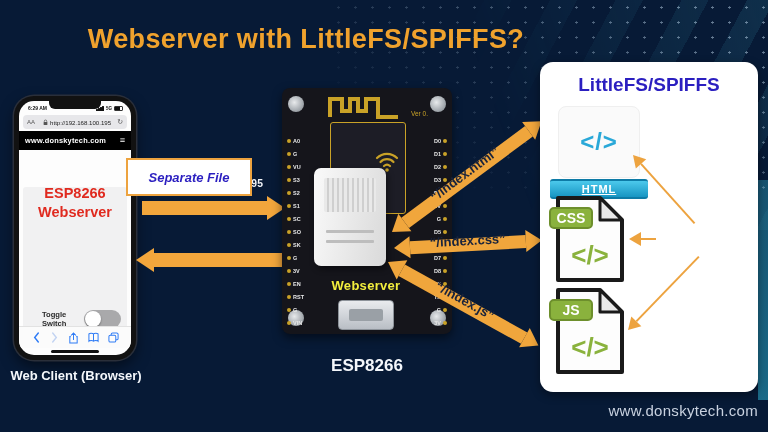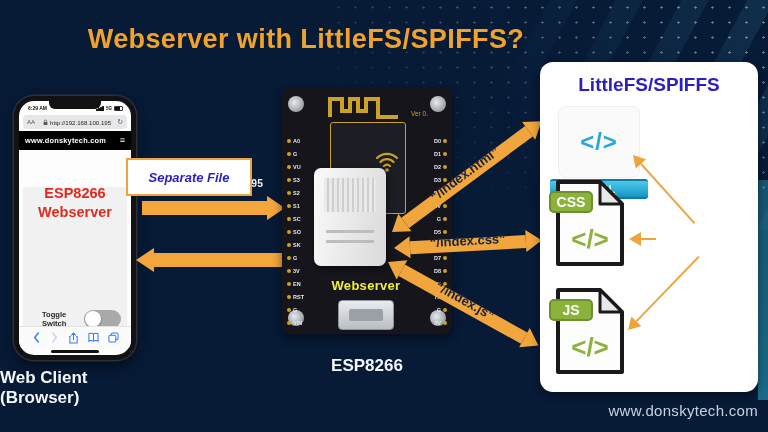--- a/index.html
+++ b/index.html
@@ -53,22 +53,22 @@
   .toggle-label { width:42px; font-size:7.6px; font-weight:bold; color:#2b2b2b; line-height:1.25; }
   .switch { position:relative; width:37px; height:18px; background:#a9a9ab; border-radius:10px; }
   .knob { position:absolute; left:1px; top:1px; width:16px; height:16px; background:#fff; border-radius:50%;
           box-shadow:0 1px 2px rgba(0,0,0,.4); }
   .toolbar { position:absolute; left:0; right:0; bottom:7px; height:22px; display:flex;
              align-items:center; justify-content:space-around; padding:0 8px;
              border-top:.5px solid #e2e2e2; background:#fbfbfb; }
   .tb-ic { color:#2f7cf6; display:flex; align-items:center; }
   .homebar { position:absolute; left:50%; bottom:2px; transform:translateX(-50%); width:48px; height:3.5px;
              background:#111; border-radius:2px; }
-  .client-caption { position:absolute; left:0; top:368px; width:152px; 
-                    color:#f4f7fb; font-weight:bold; font-size:17px; line-height:1.2; }
+  .client-caption { position:absolute; left:0; top:368px; width:152px; text-align:center;
+                    color:#f4f7fb; font-weight:bold; font-size:13px; line-height:1.2; }
 
   
   .url-label { position:absolute; left:142px; top:178px; width:132px; text-align:center;
                color:#f2f4f8; font-size:10.3px; font-weight:600; letter-spacing:.2px; }
   .h-arrow { position:absolute; display:flex; align-items:center; }
   .h-arrow .shaft { height:14px; background:#f2a63c; flex:1; }
   .head-r { width:0; height:0; border-top:12px solid transparent; border-bottom:12px solid transparent; border-left:18px solid #f2a63c; }
   .head-l { width:0; height:0; border-top:12px solid transparent; border-bottom:12px solid transparent; border-right:18px solid #f2a63c; }
   .arrow-to-server { left:142px; top:196px; width:143px; }
   .arrow-to-client { left:136px; top:248px; width:148px; }
@@ -123,21 +123,21 @@
   .panel-title { margin-top:12px; text-align:center; color:#2b1fc0; font-weight:bold; font-size:19px; }
   .html-box { position:absolute; left:18px; top:44px; width:82px; height:72px; background:#fafafa;
               border:1px solid #efefef; border-radius:8px; display:flex; align-items:center; justify-content:center; }
   .html-code { color:#29a8d8; font-weight:bold; font-size:24px; letter-spacing:1px; }
   .html-banner { position:absolute; left:10px; top:117px; width:98px; height:20px;
                  background:linear-gradient(180deg,#4cc9ec,#1795c2); border-radius:3px;
                  display:flex; align-items:center; justify-content:center;
                  color:#fff; font-weight:bold; font-size:11px; letter-spacing:1px;
                  border-top:2px solid #0e7ba6; border-bottom:2px solid #0e7ba6;text-decoration:underline; }
   .fileicon { position:absolute; left:8px; width:82px; height:90px; }
-  .fi-css { top:116px; } .fi-js { top:224px; }
+  .fi-css { top:132px; } .fi-js { top:224px; }
   .note-box { position:absolute; left:114px; top:158px; width:126px; height:38px; background:#fff;
               border:2px solid #eda33f; display:flex; align-items:center; justify-content:center;margin-left:12px; }
   .note-text { color:#2b1fc0; font-weight:bold; font-style:italic; font-size:13px; }
 
   
   .conn { position:absolute; display:flex; align-items:center; transform-origin:left center; height:16px; }
   .conn .line { flex:1; height:2.5px; background:#eda33f; }
   .conn .ah { width:0; height:0; border-top:7px solid transparent; border-bottom:7px solid transparent; border-right:12px solid #eda33f; }
   .c-html { left:633px; top:147px; width:92px; transform:rotate(48deg); }
   .c-css  { left:629px; top:231px; width:27px; }

